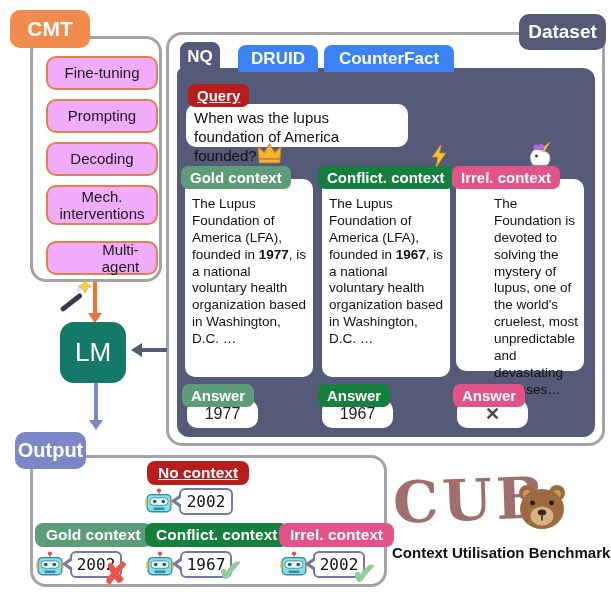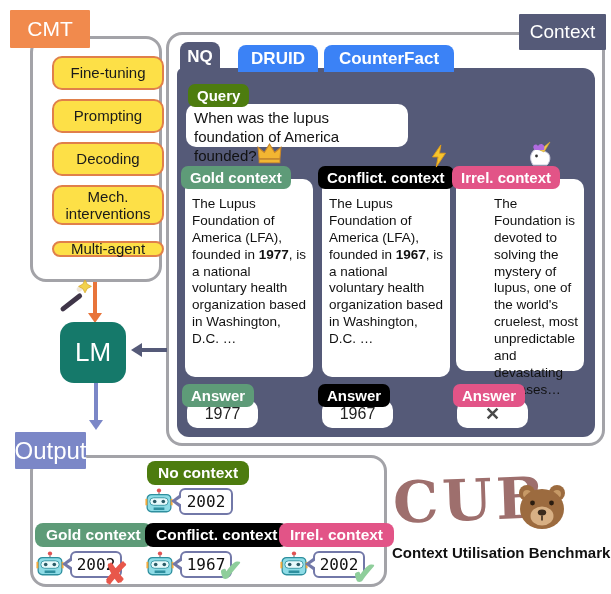--- a/index.html
+++ b/index.html
@@ -1,40 +1,40 @@
 <!DOCTYPE html>
 <html><head>
 <meta charset="utf-8">
 <style>
   html,body { margin:0; padding:0; }
   body { width:611px; height:594px; font-family:"Liberation Sans", sans-serif; background:#ffffff; }
   #canvas { position:relative; width:611px; height:594px; overflow:hidden; background:#ffffff; }
 
   
-  .badge { position:absolute; color:#fff; font-weight:normal; display:flex; align-items:center; justify-content:center; border-radius:1px; z-index:6;text-align:right; }
+  .badge { position:absolute; color:#fff; font-weight:bold; display:flex; align-items:center; justify-content:center; border-radius:10px; z-index:6;text-align:right; }
   .badge-cmt { background:#f18a4d; }
   .badge-dataset { background:#555a78; }
   .badge-output { background:#7b87c7; }
 
   
   .graybox { position:absolute; border:3px solid #a3a3a8; border-radius:16px; background:#fff; box-sizing:border-box; }
 
   
-  .method-btn { position:absolute; left:52px; width:112px; border:2px solid #e0804a; border-radius:10px; background:#fde047; color:#1a1a1a; font-size:15px; display:flex; align-items:center; justify-content:center; text-align:center; line-height:1.15; box-sizing:border-box; }
+  .method-btn { position:absolute; left:46px; width:112px; border:2px solid #e0804a; border-radius:10px; background:#f0abfc; color:#1a1a1a; font-size:15px; display:flex; align-items:center; justify-content:center; text-align:center; line-height:1.15; box-sizing:border-box; }
 
   
   .tab { position:absolute; color:#fff; font-weight:bold; font-size:17px; display:flex; align-items:center; justify-content:center; border-radius:8px 8px 0 0; z-index:4; }
   .tab-active { background:#555a78; }
   .tab-inactive { background:#3b82f6; }
   .dark-panel { position:absolute; background:#555a78; border-radius:6px 12px 12px 12px; z-index:3; }
 
   .chip { position:absolute; color:#fff; font-weight:bold; font-size:15px; padding:3px 9px; border-radius:7px; white-space:nowrap; z-index:5; }
-  .chip-purple { background:#4d7c0f; }
+  .chip-purple { background:#b91c1c;text-decoration:underline; }
   .chip-green  { background:#5e9b78; }
-  .chip-blue   { background:#000000; }
+  .chip-blue   { background:#15803d; }
   .chip-pink   { background:#e25487; }
 
   .whitebox { position:absolute; background:#fff; border-radius:10px; z-index:4; box-sizing:border-box; }
   .ctx-text { font-size:13.5px; line-height:1.25; color:#111; padding:17px 5px 0 7px; }
   .query-text { font-size:15px; line-height:1.25; color:#111; padding:5px 8px 0 8px; }
   .answer-box { display:flex; align-items:center; justify-content:center; font-size:16px; color:#222; }
 
   
   .lm-box { position:absolute; background:#15796a; border-radius:14px; color:#fff; font-weight:normal; font-size:26px; display:flex; align-items:center; justify-content:center; z-index:5; }
   .arrow-line { position:absolute; z-index:2; }
@@ -60,41 +60,41 @@
 
 <div id="canvas">
 
   <div class="graybox" style="left:30px; top:36px; width:132px; height:246px;"></div>
   <div class="badge badge-cmt" style="left:10px; top:10px; width:80px; height:38px; font-size:21px;">CMT</div>
 
   <div class="method-btn" style="top:56px;  height:34px;">Fine-tuning</div>
   <div class="method-btn" style="top:99px;  height:34px;">Prompting</div>
   <div class="method-btn" style="top:142px; height:34px;">Decoding</div>
   <div class="method-btn" style="top:185px; height:40px;">Mech. interventions</div>
-  <div class="method-btn" style="top:241px; height:16px;">Multi-agent</div>
+  <div class="method-btn" style="top:241px; height:34px;padding-left:37px;">Multi-agent</div>
 
   <div class="arrow-line" style="left:93px; top:282px; width:4px; height:32px; background:#e8743a;"></div>
   <div class="arrow-head" style="left:88px; top:313px; border-left:7px solid transparent; border-right:7px solid transparent; border-top:10px solid #e8743a;"></div>
 
   <svg class="icon" style="left:54px; top:276px;" width="40" height="40" viewBox="0 0 40 40">
     <rect x="4" y="24" width="26" height="5" rx="2.5" fill="#3f3548" transform="rotate(-38 17 26)"></rect>
     <rect x="22" y="10" width="9" height="5" rx="2.5" fill="#efe7d8" transform="rotate(-38 26 12)"></rect>
     <path d="M31 4 l2.2 4.2 4.2 2.2 -4.2 2.2 -2.2 4.2 -2.2 -4.2 -4.2 -2.2 4.2 -2.2 Z" fill="#f2d24c" stroke="#d8a92a" stroke-width="0.8"></path>
   </svg>
 
   <div class="lm-box" style="left:60px; top:322px; width:66px; height:61px;">LM</div>
 
   <div class="arrow-line" style="left:142px; top:348px; width:25px; height:4px; background:#555a78;"></div>
   <div class="arrow-head" style="left:131px; top:343px; border-top:7px solid transparent; border-bottom:7px solid transparent; border-right:11px solid #555a78;"></div>
 
   <div class="arrow-line" style="left:94px; top:383px; width:4px; height:39px; background:#7b87c7;"></div>
   <div class="arrow-head" style="left:89px; top:420px; border-left:7px solid transparent; border-right:7px solid transparent; border-top:10px solid #7b87c7;"></div>
 
   <div class="graybox" style="left:166px; top:32px; width:439px; height:414px;"></div>
-  <div class="badge badge-dataset" style="left:519px; top:14px; width:87px; height:36px; font-size:19px;">Context</div>
+  <div class="badge badge-dataset" style="left:519px; top:14px; width:87px; height:36px; font-size:19px;">Dataset</div>
 
   <div class="tab tab-active" style="left:180px; top:42px; width:40px; height:30px;">NQ</div>
   <div class="tab tab-inactive" style="left:238px; top:45px; width:80px; height:27px;">DRUID</div>
   <div class="tab tab-inactive" style="left:324px; top:45px; width:130px; height:27px;">CounterFact</div>
 
   <div class="dark-panel" style="left:177px; top:68px; width:418px; height:369px;"></div>
 
   <div class="chip chip-purple" style="left:188px; top:84px;">Query</div>
   <div class="whitebox" style="left:186px; top:104px; width:222px; height:43px;">
     <div class="query-text">When was the lupus foundation of America founded?</div>
@@ -131,21 +131,21 @@
   <div class="chip chip-green" style="left:182px; top:384px;">Answer</div>
   <div class="whitebox answer-box" style="left:187px; top:400px; width:71px; height:28px;">1977</div>
 
   <div class="chip chip-blue" style="left:318px; top:384px;">Answer</div>
   <div class="whitebox answer-box" style="left:322px; top:400px; width:71px; height:28px;">1967</div>
 
   <div class="chip chip-pink" style="left:453px; top:384px;">Answer</div>
   <div class="whitebox answer-box" style="left:457px; top:400px; width:71px; height:28px; font-weight:bold; color:#4a4a4a; font-size:18px;">✕</div>
 
   <div class="graybox" style="left:30px; top:455px; width:357px; height:132px;"></div>
-  <div class="badge badge-output" style="left:15px; top:432px; width:71px; height:37px; font-size:24px;">Output</div>
+  <div class="badge badge-output" style="left:15px; top:432px; width:71px; height:37px; font-size:20px;">Output</div>
 
   <div class="result-label chip-purple" style="left:147px; top:461px;">No context</div>
   <svg class="icon" style="left:145px; top:488px;" width="28" height="26" viewBox="0 0 26 24">
     <circle cx="13" cy="2.3" r="2" fill="#e05252"></circle>
       <line x1="13" y1="4" x2="13" y2="6" stroke="#888" stroke-width="1.2"></line>
     <rect x="2" y="6" width="22" height="16" rx="4" fill="#8edce6" stroke="#2e8f9e" stroke-width="1.2"></rect>
     <rect x="4.5" y="9" width="17" height="7" rx="3.5" fill="#e8fafc" stroke="#2e8f9e" stroke-width="0.8"></rect>
     <circle cx="9" cy="12.5" r="1.7" fill="#2b5b66"></circle>
       <circle cx="17" cy="12.5" r="1.7" fill="#2b5b66"></circle>
     <rect x="8" y="18" width="10" height="2.4" fill="#2e8f9e"></rect>

